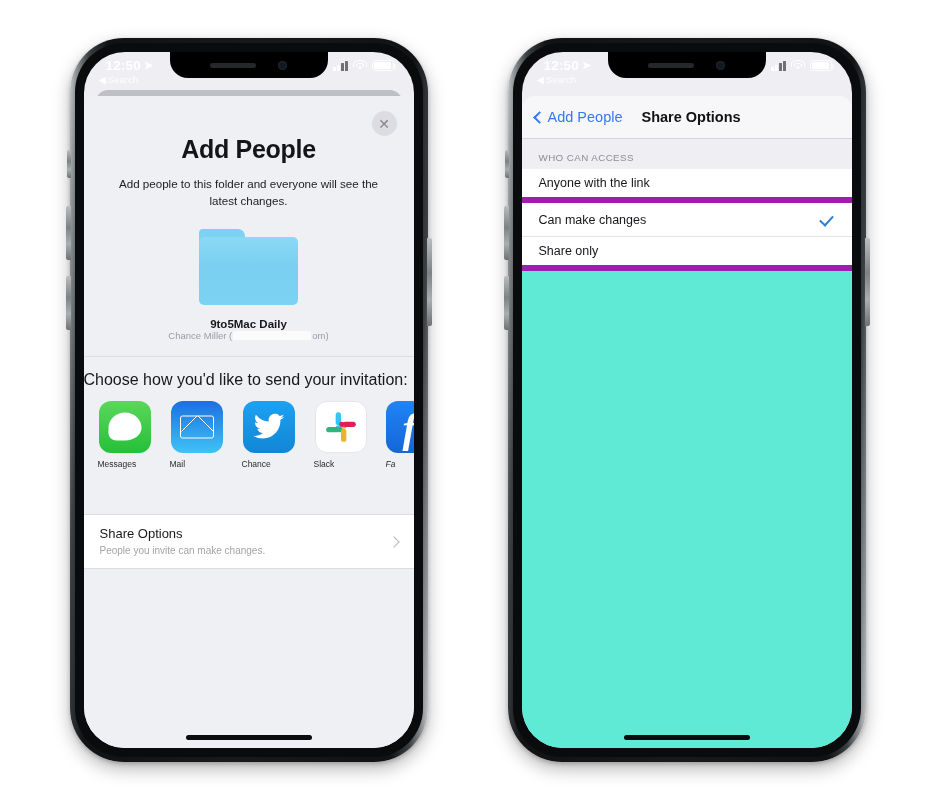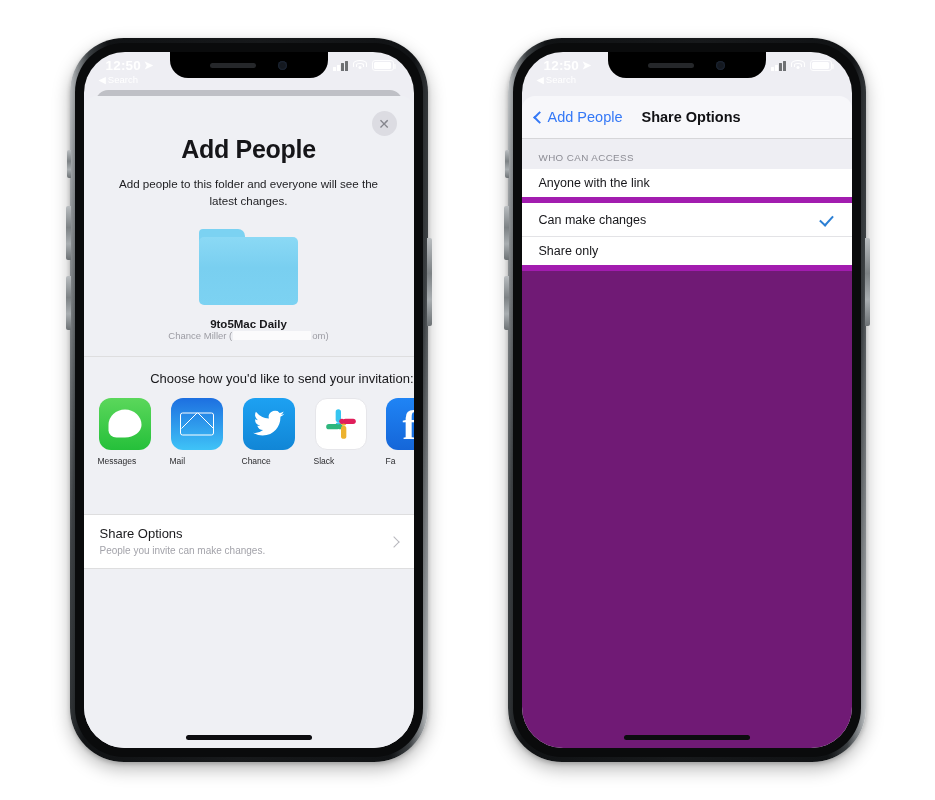--- a/index.html
+++ b/index.html
@@ -166,22 +166,22 @@
   }
   .folder-owner {
     font-size: 9.5px; color: #9c9ca3;
     display: flex; align-items: center; justify-content: center; gap: 1px;
   }
   .redact { display:inline-block; width: 78px; height: 9px; background: #fbfbfc; border-radius: 1px; }
 
   .divider { height: 1px; background: #dededf; margin-top: 15px; }
 
   .invite-label {
-    margin-top: 14px; text-align: right;
-    font-size: 13px; color: #18181b; padding-left: 20px;
+    margin-top: 14px; text-align: left;
+    font-size: 16px; color: #18181b;
   }
   .apps {
     margin-top: 12px;
     display: flex; gap: 17px;
     padding-left: 14px;
     align-items: flex-start;
   }
   .app { width: 55px; flex: 0 0 auto; text-align: left; }
   .app .ico {
     width: 52px; height: 52px; border-radius: 12px;
@@ -208,21 +208,21 @@
   .ico-twitter { background: linear-gradient(180deg,#1da1f2,#1186d6); }
   .ico-twitter svg { position:absolute; left:50%; top:50%; transform:translate(-50%,-50%); }
   .ico-slack { background: #fff; border: 1px solid #e6e6ea; }
   .ico-slack svg { position:absolute; left:50%; top:50%; transform:translate(-50%,-50%); }
   .ico-facebook { background: linear-gradient(180deg,#1f84f5,#1566d8); }
   .ico-facebook::after {
     content:"f"; position:absolute; left:17px; top:3px;
     font-family:"Liberation Serif", serif; font-weight:bold;
     font-size: 42px; color:#fff;
   }
-  .app-clip { width: 36px; overflow: hidden; }
+  .app-clip { width: 36px; overflow: hidden; font-style: italic; }
 
   .opt-row {
     position: absolute; left: 0; right: 0;
     background: #fff;
     border-top: 1px solid #dededf;
     border-bottom: 1px solid #dededf;
     padding: 11px 16px 12px;
   }
   .opt-row .t { font-size: 13px; color: #19191c; }
   .opt-row .s { margin-top: 4px; font-size: 10px; color: #a3a3aa; }
@@ -441,21 +441,21 @@
         </div>
 
         <div class="navbar">
           <div class="nav-back">
             <span class="nav-chev"></span>
             <span>Add People</span>
           </div>
           <div class="nav-title">Share Options</div>
         </div>
 
-        <div style="position:absolute; top:87px; left:0; right:0; bottom:0; background:#701a75;">
+        <div style="position:absolute; top:87px; left:0; right:0; bottom:0; background:#5eead4;">
 
           <div class="sect-hdr">WHO CAN ACCESS</div>
           <div class="list">
             <div class="list-row">
               <span>Anyone with the link</span>
             </div>
           </div>
 
           <div class="list">
             <div class="list-row">

